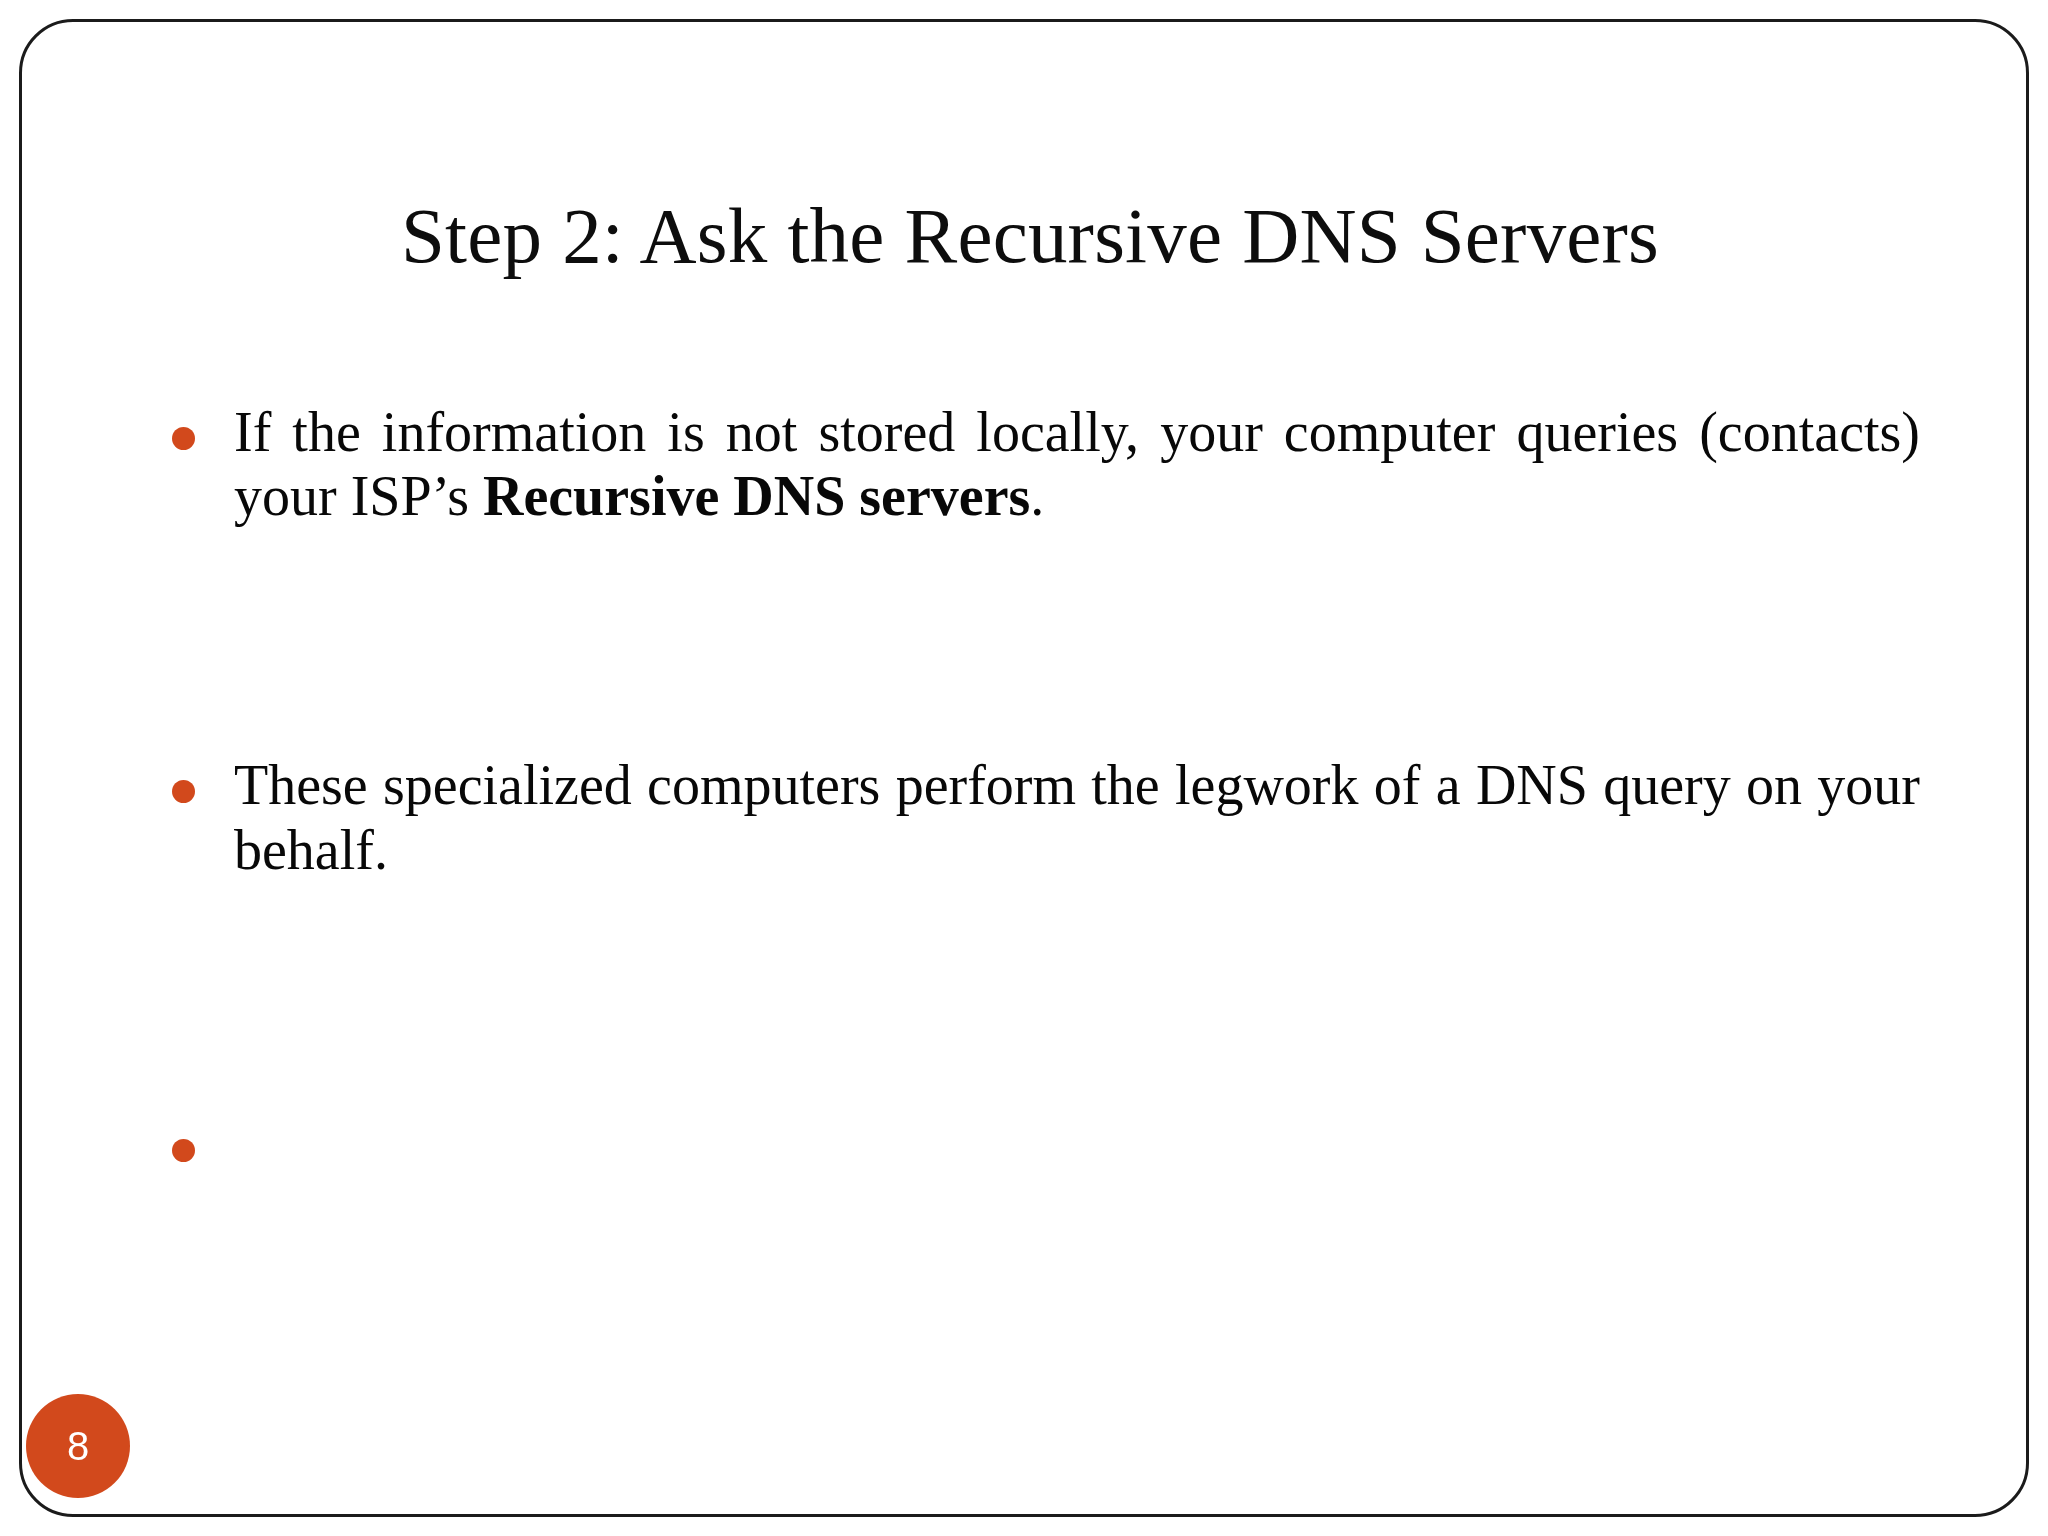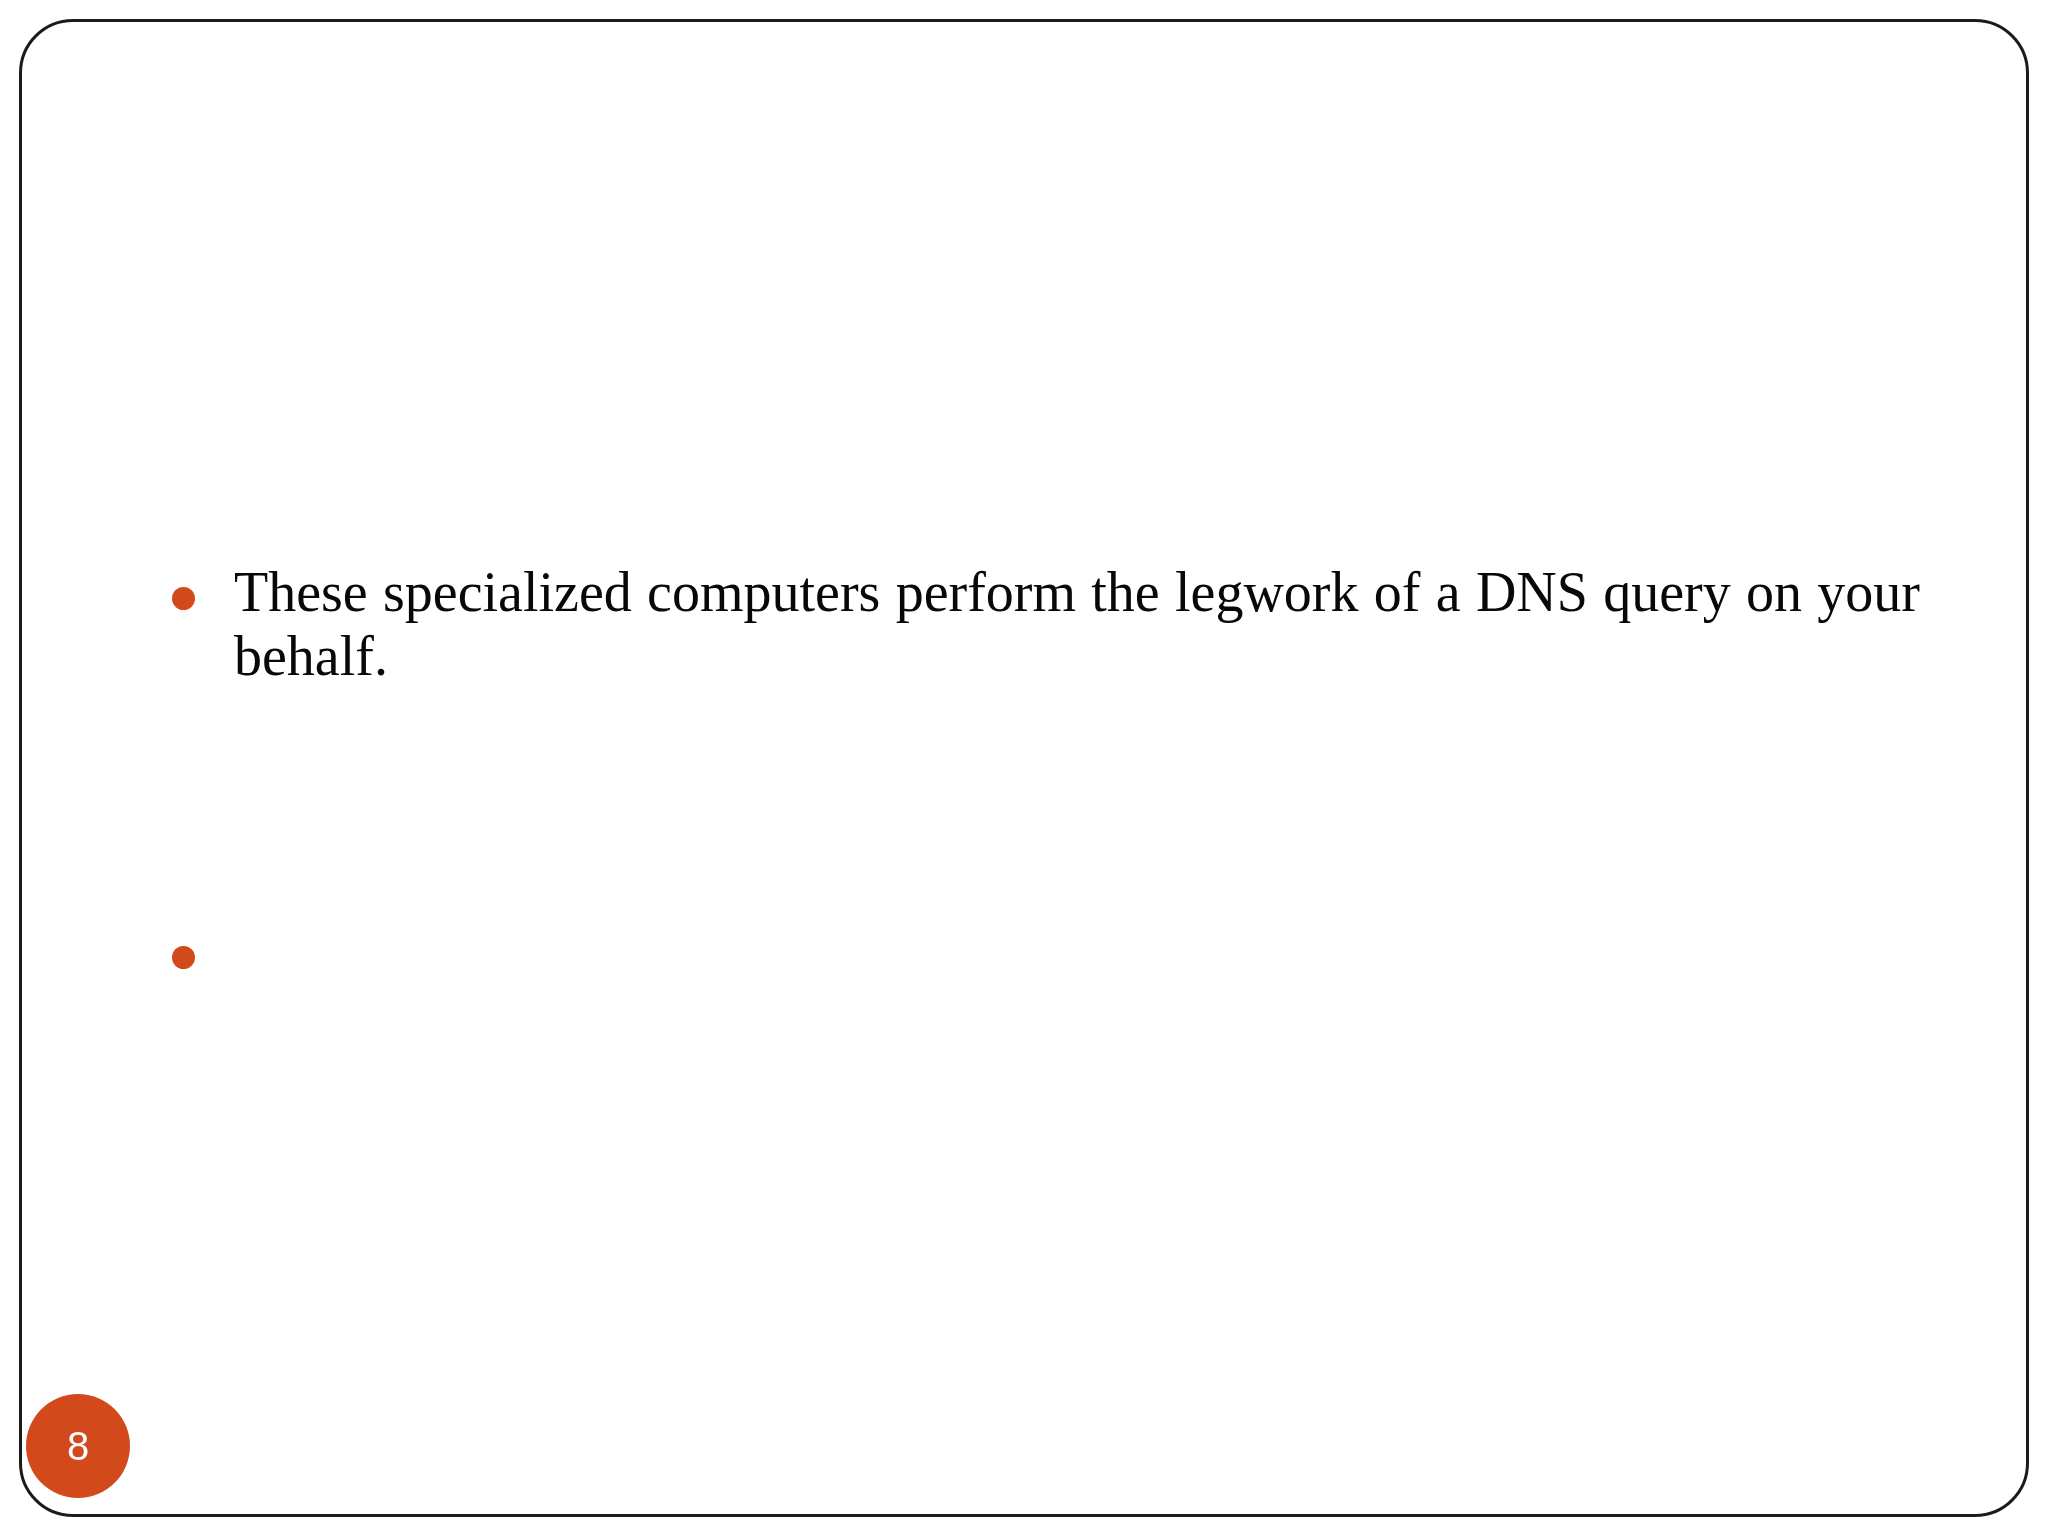--- a/index.html
+++ b/index.html
@@ -108,23 +108,28 @@
     line-height: 1;
   }
 </style>
 </head>
 <body>
 
 <div class="slide">
 
   <div class="slide-frame"></div>
 
+  <h1 class="slide-title">Step 2: Ask the Recursive DNS Servers</h1>
 
   <div class="body-block">
 
+    <div class="bullet-row bullet-1">
+      <span class="marker"></span>
+      <span class="bullet-text"><span>If the information is not stored locally, your computer queries (contacts) your ISP’s </span><b>Recursive DNS servers</b><span>.</span></span>
+    </div>
 
     <div class="spacer-1"></div>
 
     <div class="bullet-row bullet-2">
       <span class="marker"></span>
       <span class="bullet-text"><span>These specialized computers perform the legwork of a DNS query on your behalf.</span></span>
     </div>
 
     <div class="spacer-2"></div>
 

